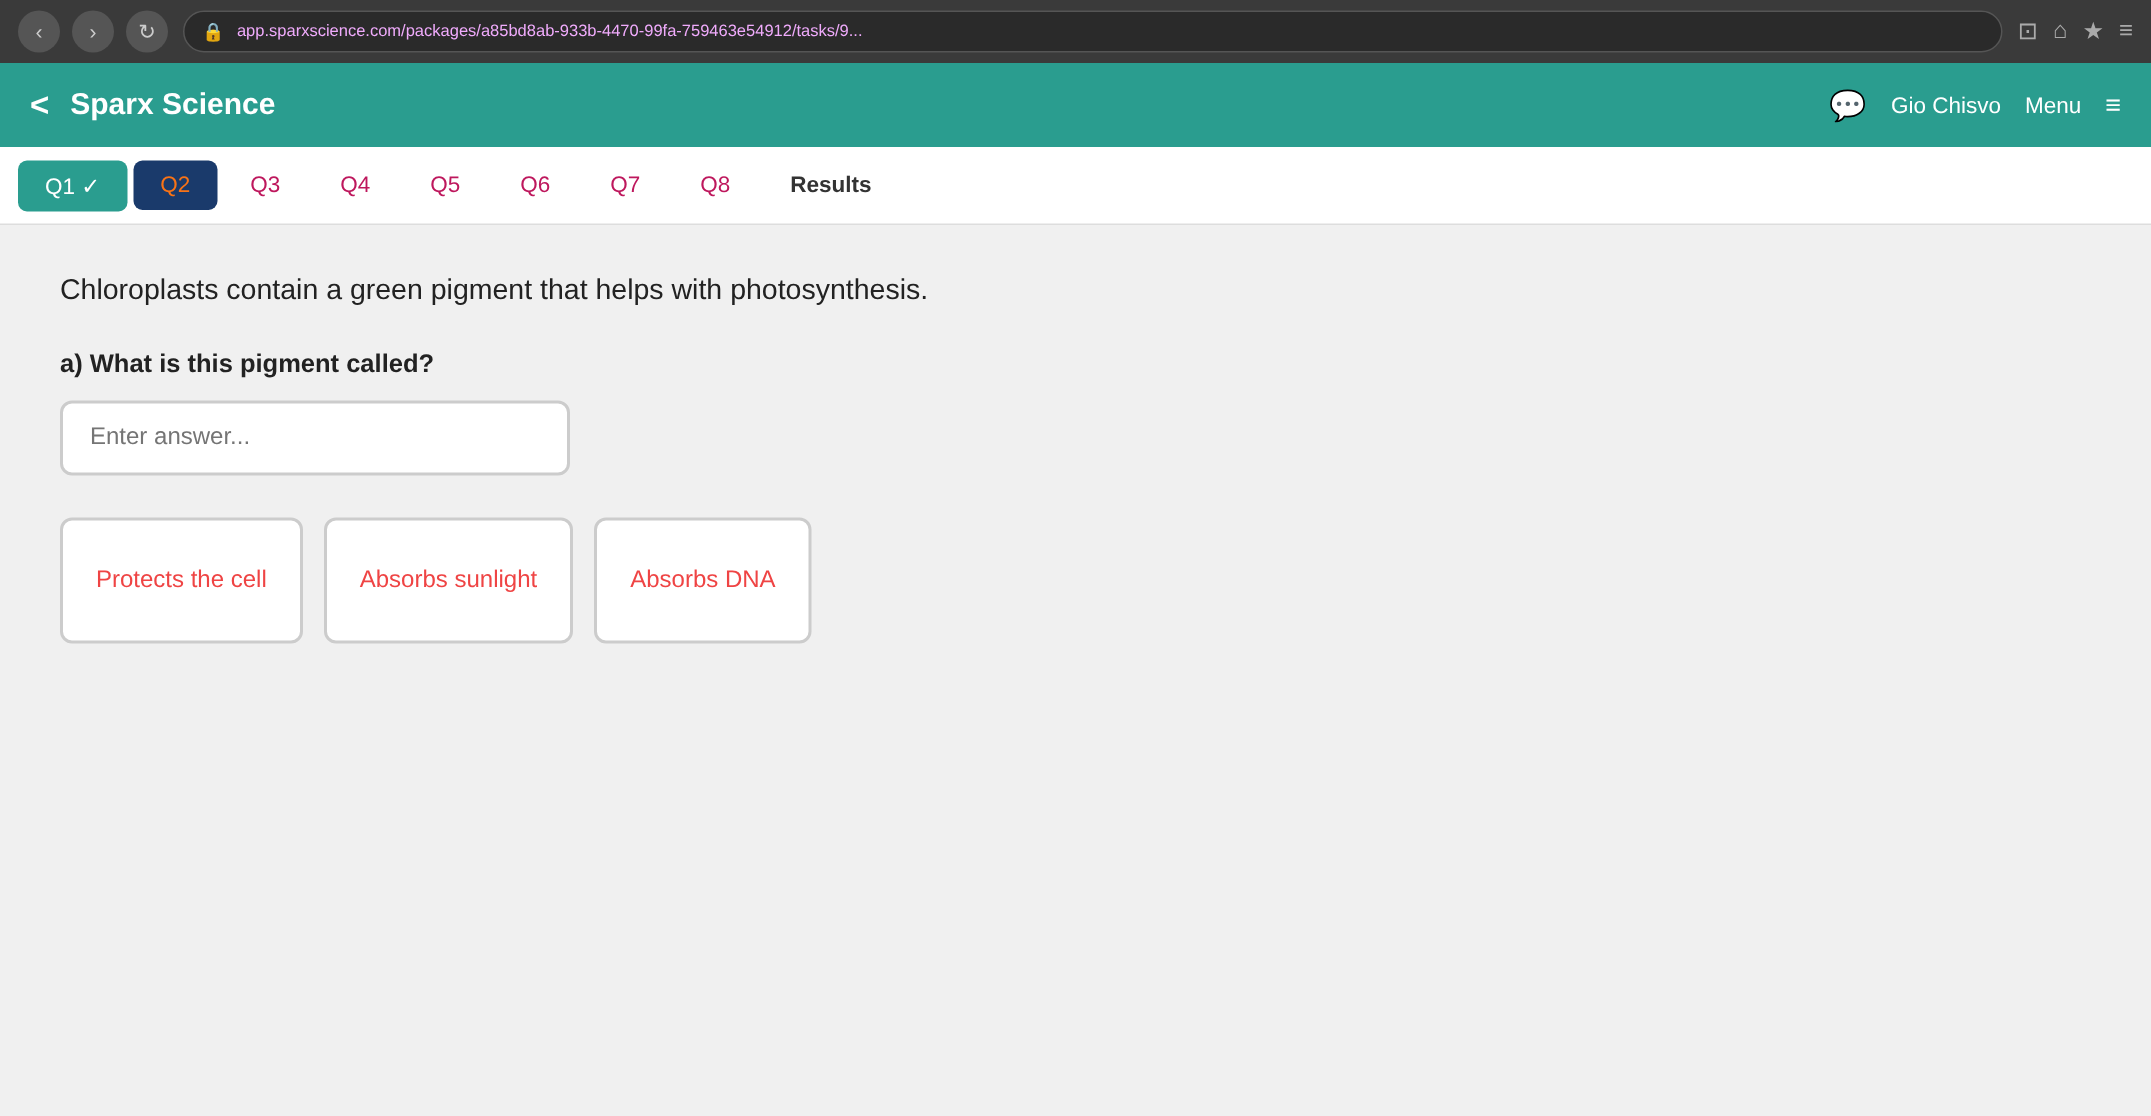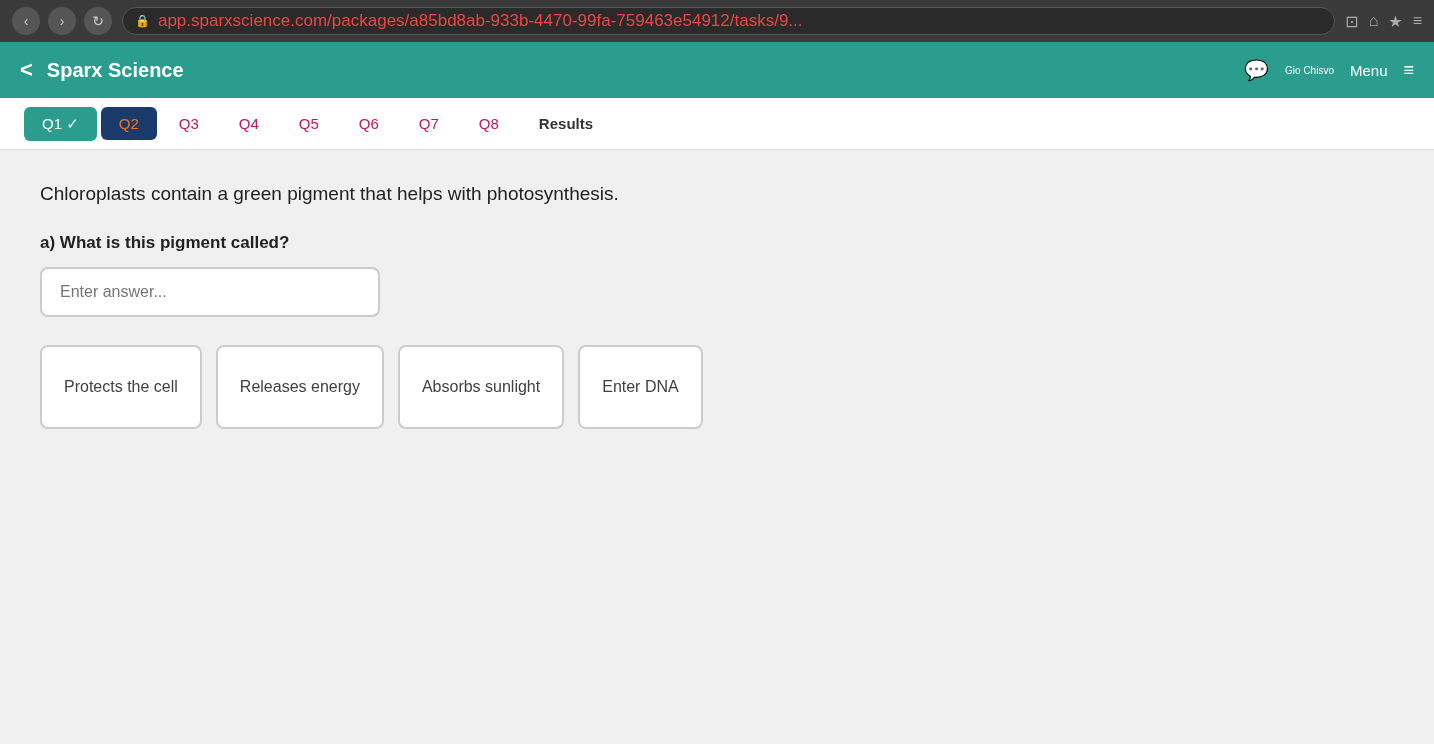--- a/index.html
+++ b/index.html
@@ -43,21 +43,21 @@
       background: #2a2a2a;
       border: 1px solid #555;
       border-radius: 20px;
       height: 28px;
       display: flex;
       align-items: center;
       padding: 0 12px;
       gap: 8px;
     }
     .lock-icon { color: #aaa; font-size: 12px; }
-    .url-text { color: #ef4444; font-size: 17px; }
+    .url-text { color: #f0abfc; font-size: 11px; }
     .browser-actions {
       display: flex;
       align-items: center;
       gap: 10px;
       color: #aaa;
       font-size: 16px;
     }
 
     
     .app-container {
@@ -97,37 +97,37 @@
       display: flex;
       align-items: center;
       gap: 16px;
     }
     .chat-icon {
       color: white;
       font-size: 20px;
     }
     .user-name {
       color: white;
-      font-size: 10px;
+      font-size: 15px;
     }
     .menu-label {
       color: white;
       font-size: 15px;
     }
     .hamburger-icon {
       color: white;
       font-size: 18px;
     }
 
     
     .nav-tabs {
       background: white;
       display: flex;
       align-items: center;
-      padding: 0 24px;
+      padding: 0 12px;
       gap: 4px;
       border-bottom: 1px solid #ddd;
       height: 52px;
     }
     .tab {
       padding: 8px 18px;
       border-radius: 6px;
       font-size: 15px;
       font-weight: 500;
       cursor: pointer;
@@ -192,21 +192,21 @@
       gap: 14px;
       flex-wrap: wrap;
     }
 
     .choice-btn {
       background: white;
       border: 2px solid #ccc;
       border-radius: 8px;
       padding: 31px 22px;
       font-size: 16px;
-      color: #404040;
+      color: #ef4444;
       cursor: pointer;
       transition: all 0.15s;
     }
   </style>
 </head>
 <body>
 
 <div class="browser-bar">
   <div class="browser-nav">
     <button class="nav-btn">‹</button>
@@ -254,20 +254,19 @@
     <div class="question-intro">Chloroplasts contain a green pigment that helps with photosynthesis.</div>
 
     <div class="sub-question">
       <div class="sub-label">a)  What is this pigment called?</div>
       <input class="answer-input" type="text" placeholder="Enter answer..." style="">
     </div>
 
     <div class="sub-question">
       <div class="choice-buttons">
       <button class="choice-btn">Protects the cell</button>
-          <button class="choice-btn">Releases energy</button>
           <button class="choice-btn">Absorbs sunlight</button>
-          <button class="choice-btn">Enter DNA</button>
+          <button class="choice-btn">Absorbs DNA</button>
         </div>
     </div>
   </div>
 
 </div>
 
 </body></html>

